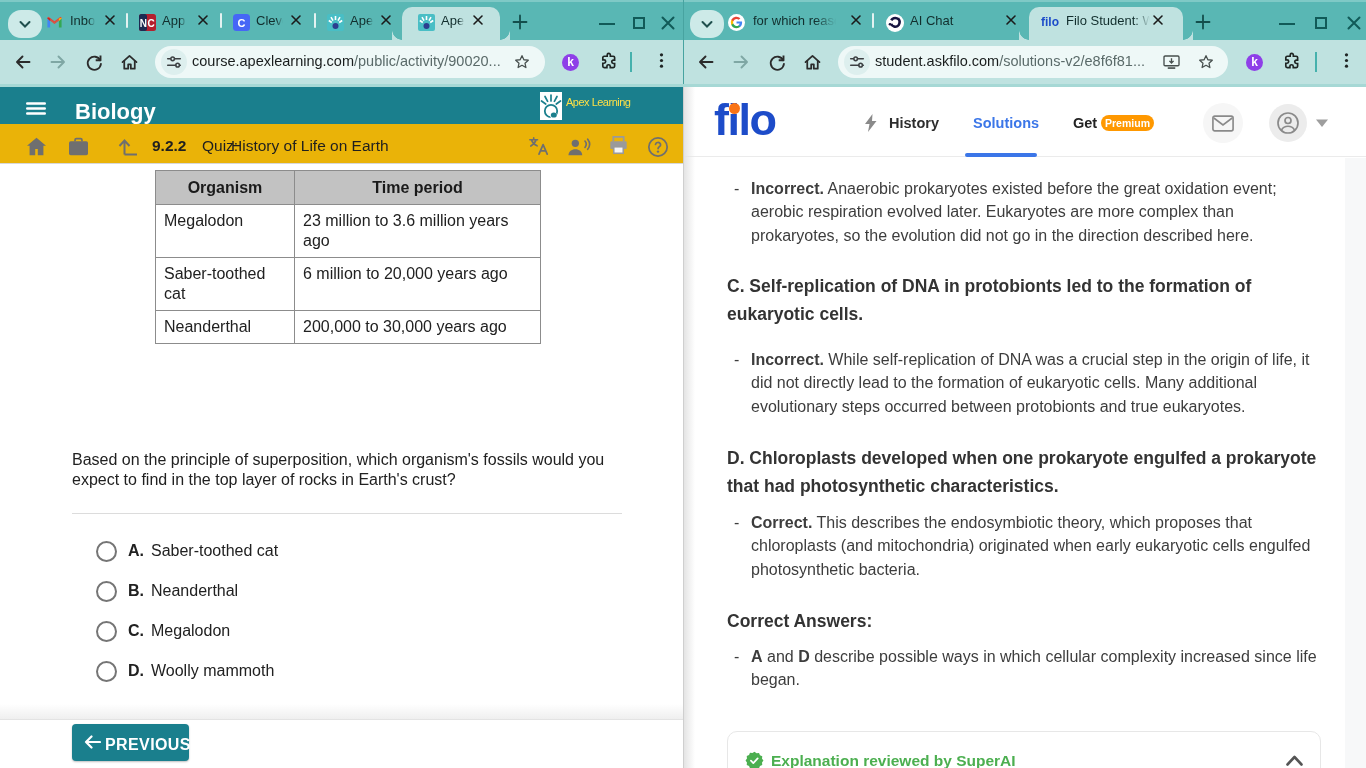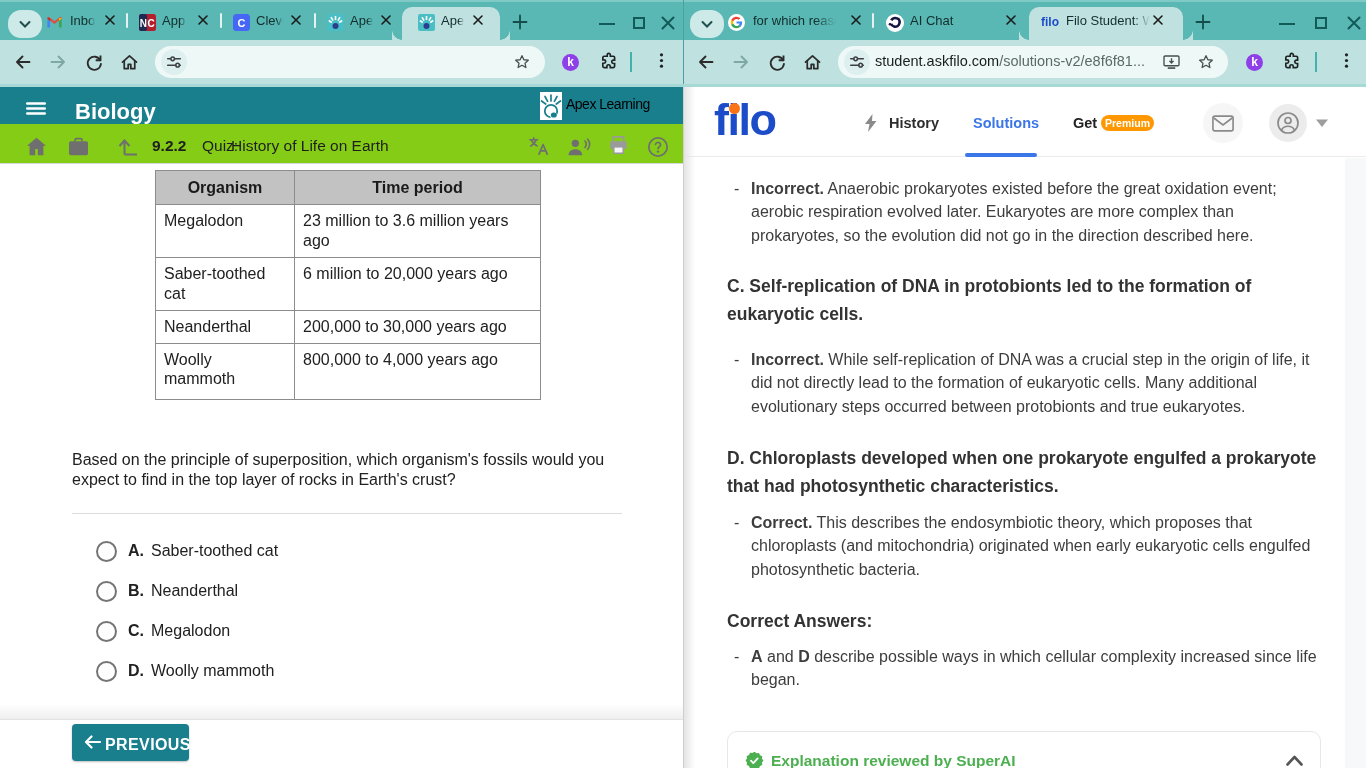--- a/index.html
+++ b/index.html
@@ -26,21 +26,21 @@
   .pill { position:absolute; top:46px; height:32px; border-radius:16px; background:#eef8f7; }
   .tune { position:absolute; top:3px; width:26px; height:26px; border-radius:13px; background:#ddefee; }
   .url { position:absolute; top:7px; font-size:14.5px; color:#191d1d; white-space:nowrap; }
   .url .gray { color:#5a6a69; }
   .navic { position:absolute; top:52px; }
   .kbadge { position:absolute; top:54px; width:17px; height:17px; border-radius:9px; background:#8e3fe8; color:#fff; font-weight:bold; font-size:12px; text-align:center; line-height:16px; }
   .vsep { position:absolute; top:52px; width:2px; height:20px; background:#45b1ad; }
 
   
   .apexhead { position:absolute; left:0; top:87px; width:683px; height:37px; background:#1a7f8d; }
-  .apextool { position:absolute; left:0; top:124px; width:683px; height:40px; background:#84cc16; border-bottom:1px solid #d8d8d8; }
+  .apextool { position:absolute; left:0; top:124px; width:683px; height:40px; background:#eab308; border-bottom:1px solid #d8d8d8; }
   .apexcontent { position:absolute; left:0; top:165px; width:683px; height:554px; background:#fff; }
   .apexfooter { position:absolute; left:0; top:719px; width:683px; height:49px; background:#fff; border-top:1px solid #e3e3e3; }
 
   table.quiz { border-collapse:collapse; position:absolute; left:155px; top:170px; }
   table.quiz td, table.quiz th { border:1px solid #8c8c8c; font-size:16px; line-height:19.5px; vertical-align:top; text-align:left; padding:6px 8px; color:#212121; }
   table.quiz th { background:#c2c2c2; text-align:center; font-weight:bold; vertical-align:middle; padding:0; color:#1a1a1a; }
 
   .question { position:absolute; left:72px; top:450px; width:580px; font-size:16px; line-height:19.5px; color:#212121; }
   .qhr { position:absolute; left:72px; top:513px; width:550px; border-top:1px solid #dcdcdc; }
   .opt { position:absolute; left:96px; height:22px; }
@@ -162,20 +162,21 @@
 <div class="pill" style="left:155px;width:390px;">
   <div class="tune" style="left:6px;">
       <svg width="18" height="18" viewBox="0 0 20 20" style="position:absolute;left:4px;top:4px;">
         <g stroke="#3c4043" stroke-width="1.7" stroke-linecap="round">
           <path d="M3 6.5h3M11 6.5h6M3 13.5h9M16.5 13.5h.5"></path>
         </g>
         <circle cx="8.5" cy="6.5" r="2" fill="none" stroke="#3c4043" stroke-width="1.7"></circle>
         <circle cx="14" cy="13.5" r="2" fill="none" stroke="#3c4043" stroke-width="1.7"></circle>
       </svg>
     </div>
+  <div class="url" style="left:37px;">course.apexlearning.com<span class="gray">/public/activity/90020...</span></div>
   <div style="position:absolute;right:14px;top:7px;"><svg width="18" height="18" viewBox="0 0 24 24">
         <path d="M12 3.6l2.5 5.4 5.9.6-4.4 4 1.2 5.8-5.2-3-5.2 3 1.2-5.8-4.4-4 5.9-.6z" fill="none" stroke="#474f4e" stroke-width="1.7" stroke-linejoin="round"></path>
       </svg></div>
 </div>
 <div class="kbadge" style="left:562px;">k</div>
 <div class="navic" style="left:598px;top:51px;"><svg width="21" height="21" viewBox="0 0 24 24">
       <path d="M10.5 4.5a1.8 1.8 0 0 1 3.6 0V6h3.4a1.5 1.5 0 0 1 1.5 1.5v3h-1.4a1.9 1.9 0 0 0 0 3.8H19v3.2a1.5 1.5 0 0 1-1.5 1.5H14v-1.4a1.9 1.9 0 0 0-3.8 0V19H7a1.5 1.5 0 0 1-1.5-1.5V14H6.9a1.9 1.9 0 0 0 0-3.8H5.5v-3A1.5 1.5 0 0 1 7 6h3.5z" fill="none" stroke="#1f2524" stroke-width="1.9"></path>
     </svg></div>
 <div class="vsep" style="left:630px;"></div>
 <div class="navic" style="left:652px;top:51px;"><svg width="19" height="19" viewBox="0 0 20 20">
@@ -195,21 +196,21 @@
   <span style="position:absolute;left:75px;top:12px;font-size:22px;font-weight:bold;color:#fff;">Biology</span>
   <svg width="22" height="28" viewBox="0 0 22 28" style="position:absolute;left:540px;top:5px;">
       <rect width="22" height="28" fill="#fff"></rect>
       <g stroke="#1a7f8d" stroke-width="1.7" stroke-linecap="round">
         <path d="M11 3v6M5 4.5l2.6 4.8M17 4.5l-2.6 4.8M1.5 9l4.2 3M20.5 9l-4.2 3"></path>
       </g>
       <circle cx="11" cy="19" r="6.2" fill="none" stroke="#1a7f8d" stroke-width="1.8"></circle>
       <circle cx="13.5" cy="23.5" r="3.4" fill="#fff"></circle>
       <ellipse cx="13.8" cy="23" rx="3" ry="2.6" fill="#1a7f8d"></ellipse>
     </svg>
-  <span style="position:absolute;left:566px;top:9px;font-size:14px;color:#000000;letter-spacing:-0.5px;white-space:nowrap;">Apex Learning</span>
+  <span style="position:absolute;left:566px;top:9px;font-size:11px;color:#fde047;letter-spacing:-0.5px;white-space:nowrap;">Apex Learning</span>
 </div>
 <div class="apextool">
   <svg width="21" height="19" viewBox="0 0 24 22" style="position:absolute;left:26px;top:12.5px;">
       <path d="M12 1L1 10h3v11h6.5v-7h3v7H20V10h3z" fill="#6f6f6f"></path>
     </svg>
   <svg width="21" height="19" viewBox="0 0 24 22" style="position:absolute;left:68px;top:12.5px;">
       <rect x="1" y="5" width="22" height="16" rx="2" fill="#6f6f6f"></rect>
       <path d="M8 5V3.5A1.5 1.5 0 0 1 9.5 2h5A1.5 1.5 0 0 1 16 3.5V5" fill="none" stroke="#6f6f6f" stroke-width="2"></path>
     </svg>
   <svg width="20" height="18" viewBox="0 0 20 18" style="position:absolute;left:118px;top:13.5px;">
@@ -256,24 +257,20 @@
         <td>Megalodon</td>
         <td>23 million to 3.6 million years<br>ago</td>
       </tr>
   <tr style="height:53px;">
         <td>Saber-toothed<br>cat</td>
         <td>6 million to 20,000 years ago</td>
       </tr>
   <tr style="height:29px;">
         <td>Neanderthal</td>
         <td>200,000 to 30,000 years ago</td>
-      </tr>
-  <tr style="height:56px;">
-        <td>Woolly<br>mammoth</td>
-        <td>800,000 to 4,000 years ago</td>
       </tr>
 </tbody>
   </table>
 
 <div class="question">Based on the principle of superposition, which organism's fossils would you<br>expect to find in the top layer of rocks in Earth's crust?</div>
 <div class="qhr"></div>
 
 <div class="opt" style="top:541px;">
     <div class="radio"></div>
     <span class="optlab">A.</span>

